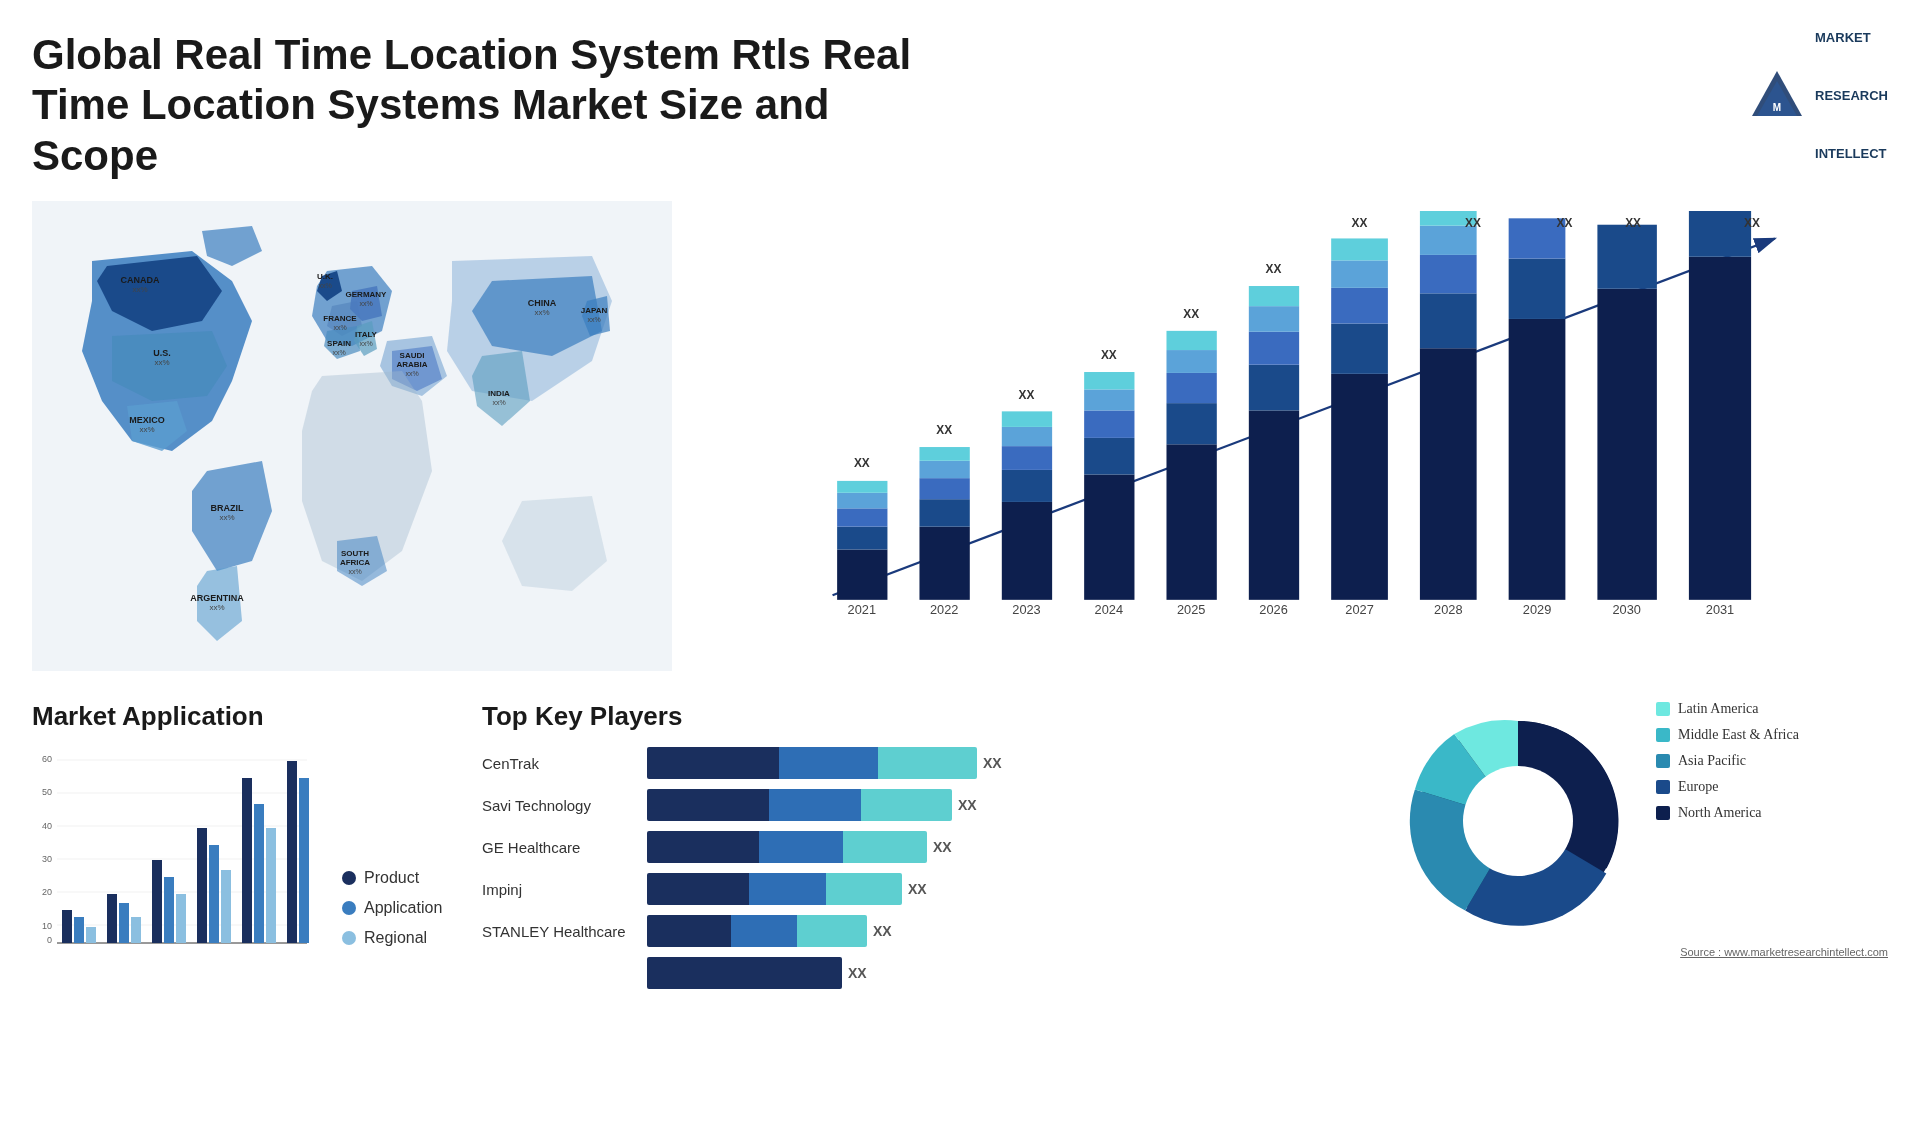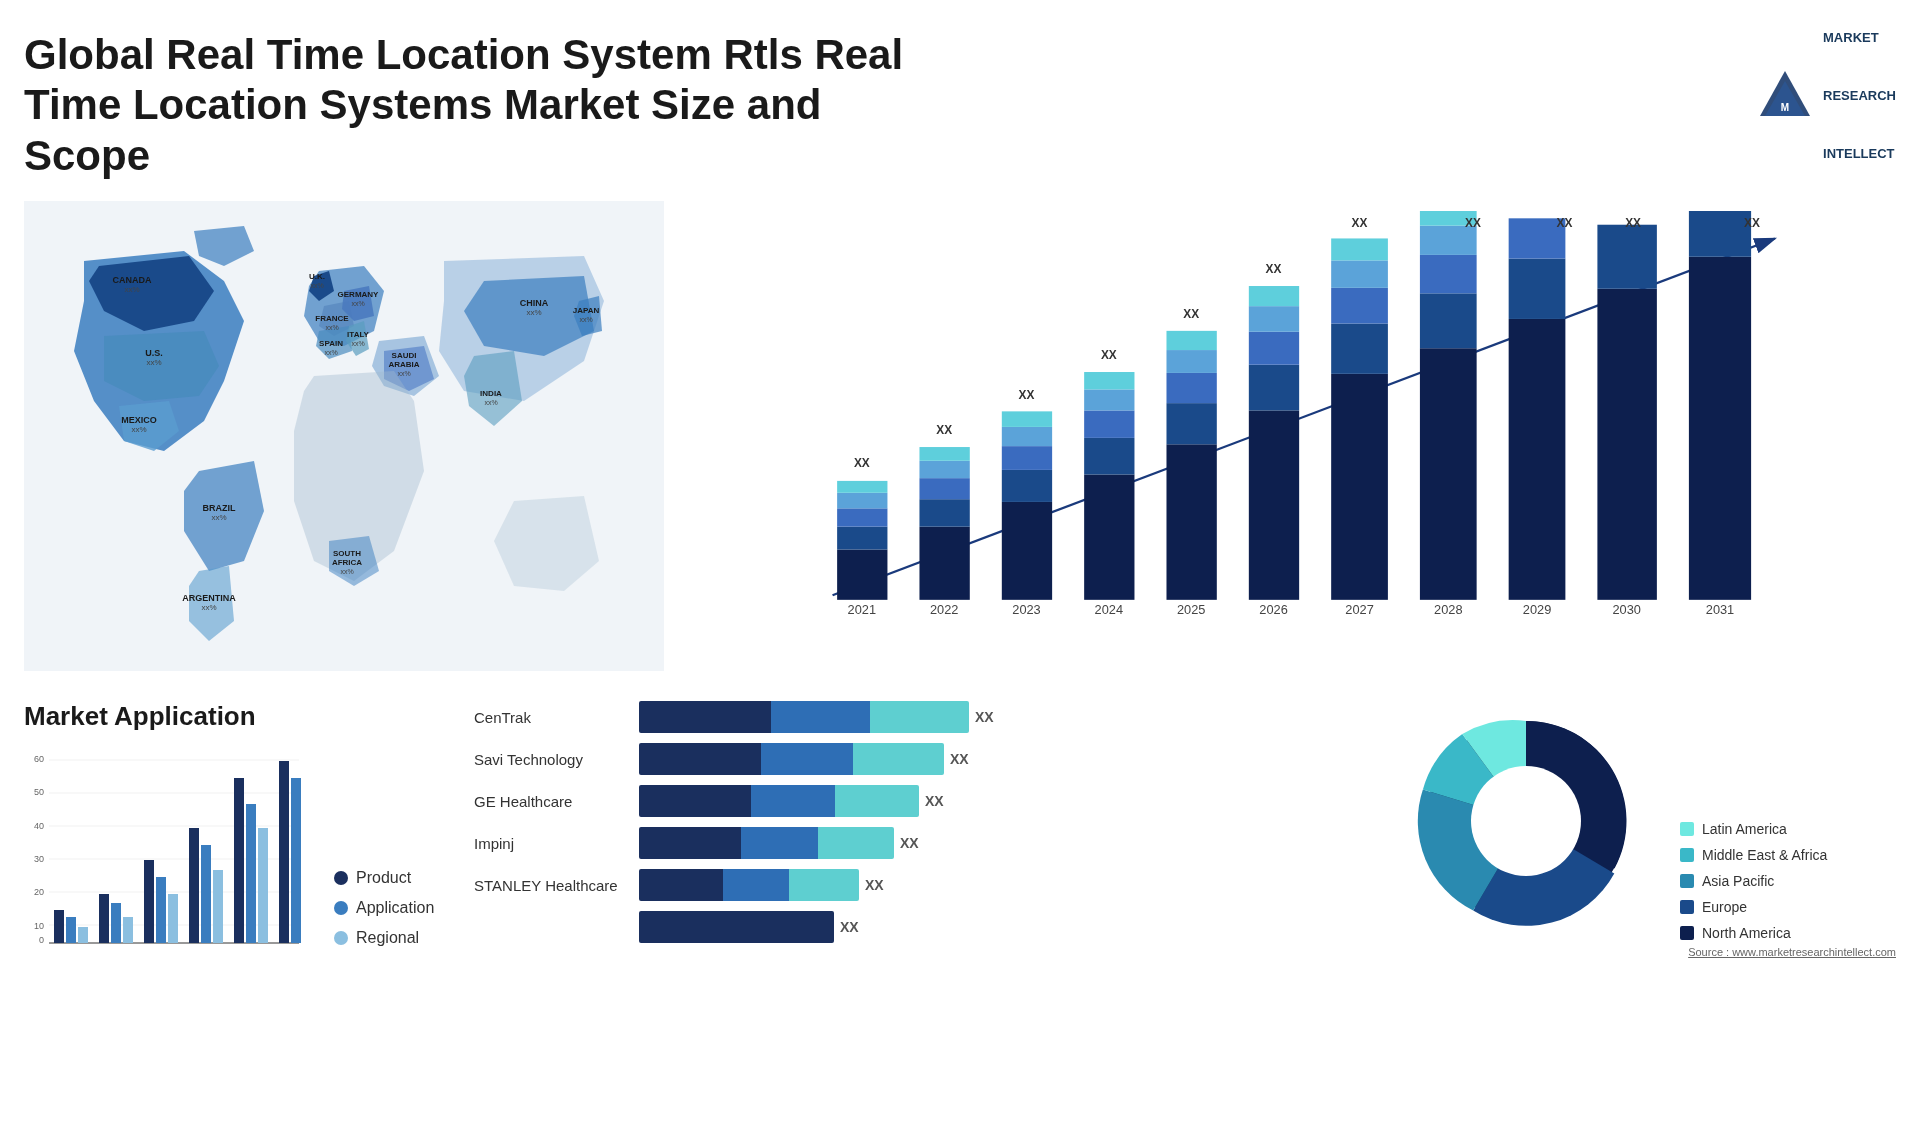--- a/index.html
+++ b/index.html
@@ -7,21 +7,21 @@
       width: 1920px;
       height: 1146px;
       background: #fff;
       font-family: 'Arial', sans-serif;
       overflow: hidden;
     }
 
     .page-container {
       width: 1920px;
       height: 1146px;
-      padding: 30px 24px;
+      padding: 30px 32px;
       position: relative;
     }
 
     
     .header {
       display: flex;
       justify-content: space-between;
       align-items: flex-start;
       margin-bottom: 20px;
     }
@@ -180,22 +180,23 @@
       font-weight: 600;
     }
 
     
     .regional-section {
       position: relative;
     }
 
     .donut-wrapper {
       display: flex;
-      align-items: flex-end;
-      gap: 24px;
+      align-items: flex-start;
+      gap: 8px;
+      font-family: Liberation Serif, serif;
     }
 
     .regional-legend {
       display: flex;
       flex-direction: column;
       gap: 10px;
     }
 
     .regional-legend-item {
       display: flex;
@@ -500,20 +501,21 @@
             </div>
             <div class="legend-item">
               <div class="legend-dot" style="background:#8bbfe0;"></div>
               <span>Regional</span>
             </div>
           </div>
         </div>
       </div>
 
       <div class="players-section">
+        <h2 class="section-title">Top Key Players</h2>
 
         <div class="player-row">
           <div class="player-name">CenTrak</div>
           <div class="player-bar-container">
             <div class="player-bar" style="width:330px;">
               <div class="player-bar-segment" style="width:40%; background:#1a2f5e;"></div>
               <div class="player-bar-segment" style="width:30%; background:#2e6eb5;"></div>
               <div class="player-bar-segment" style="width:30%; background:#5ecfd0;"></div>
             </div>
             <span class="player-xx">XX</span>

